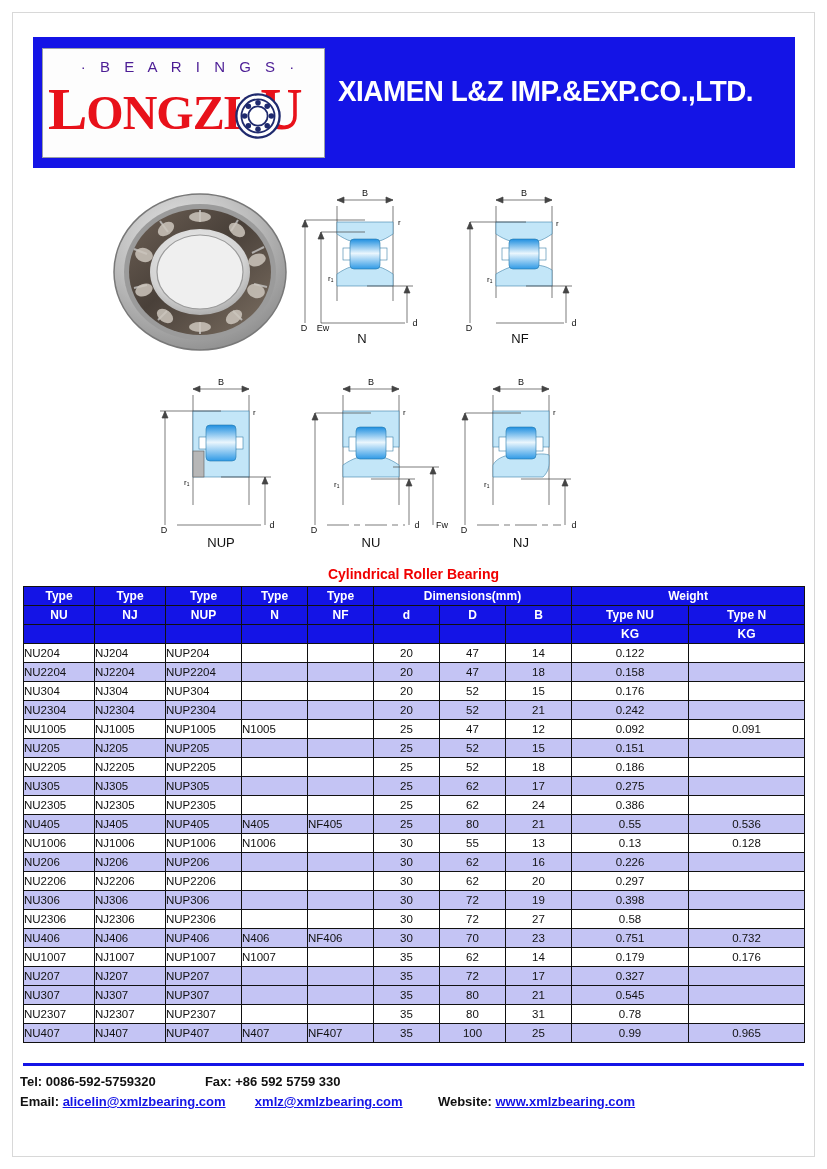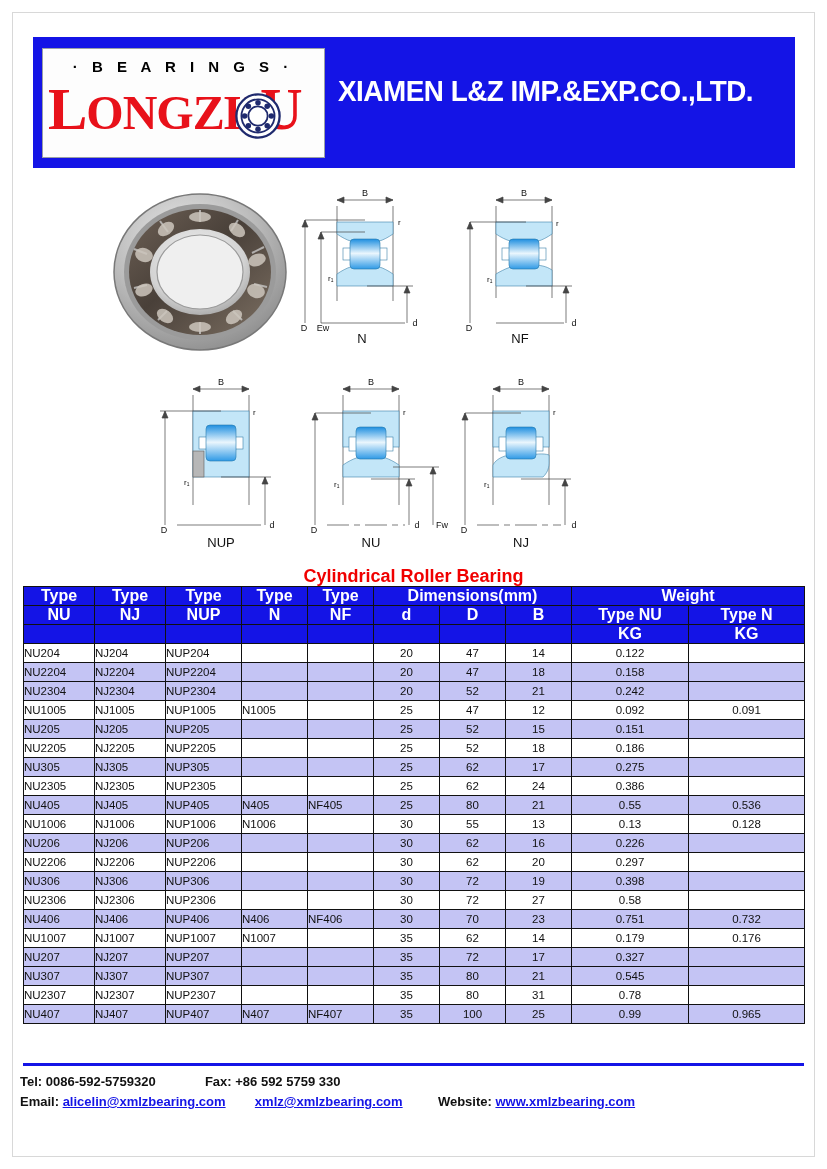--- a/index.html
+++ b/index.html
@@ -42,28 +42,28 @@
     position: absolute;
     left: 9px; top: 11px;
     width: 283px; height: 110px;
     background: #fdfdfd;
     border: 1px solid #9aa0a6;
     box-sizing: border-box;
     overflow: hidden;
   }
   .logo-bearings {
     position: absolute;
-    left: 15px; top: 9px;
+    left: 22px; top: 9px;
     width: 250px;
     text-align: center;
     font-family: "Liberation Sans", sans-serif;
     font-size: 15px;
-    font-weight: bold;
+    font-weight: normal;
     letter-spacing: 5px;
-    color: #000000;
+    color: #4c1d95;
     white-space: nowrap;
   }
   .logo-word {
     position: absolute;
     left: 5px; top: 26px;
     width: 273px;
     text-align: left;
     font-family: "Liberation Serif", serif;
     font-size: 59px;
     font-weight: bold;
@@ -100,21 +100,21 @@
   }
   .fig { position: absolute; }
 
   
   .table-title {
     position: absolute;
     left: 0; top: 566px;
     width: 827px;
     text-align: center;
     color: #f00000;
-    font-size: 18px;
+    font-size: 14px;
     font-weight: bold;
     font-family: "Liberation Sans", sans-serif;
   }
   table.spec {
     position: absolute;
     left: 23px; top: 586px;
     width: 781px;
     border-collapse: collapse;
     table-layout: fixed;
     font-family: "Liberation Sans", sans-serif;
@@ -125,21 +125,21 @@
     padding: 0;
     height: 18px;
     line-height: 18px;
     box-sizing: border-box;
   }
   table.spec thead th {
     background: #1414e6;
     color: #ffffff;
     font-weight: bold;
     text-align: center;
-    font-size: 16px;
+    font-size: 12px;
   }
   table.spec tbody td {
     color: #111111;
     background: #ffffff;
   }
   table.spec tbody tr.alt td {
     background: #c4c4f4;
   }
   td.tx { text-align: left;  padding-left: 4px; }
   td.tc { text-align: center; }
@@ -510,20 +510,32 @@
           <td class="tx">NJ2204</td>
           <td class="tx">NUP2204</td>
           <td class="tx"></td>
           <td class="tx"></td>
           <td class="tc">20</td>
           <td class="tc">47</td>
           <td class="tc">18</td>
           <td class="tc">0.158</td>
           <td class="tc"></td>
         </tr>
+        <tr>
+          <td class="tx">NU304</td>
+          <td class="tx">NJ304</td>
+          <td class="tx">NUP304</td>
+          <td class="tx"></td>
+          <td class="tx"></td>
+          <td class="tc">20</td>
+          <td class="tc">52</td>
+          <td class="tc">15</td>
+          <td class="tc">0.176</td>
+          <td class="tc"></td>
+        </tr>
         <tr class="alt">
           <td class="tx">NU2304</td>
           <td class="tx">NJ2304</td>
           <td class="tx">NUP2304</td>
           <td class="tx"></td>
           <td class="tx"></td>
           <td class="tc">20</td>
           <td class="tc">52</td>
           <td class="tc">21</td>
           <td class="tc">0.242</td>

